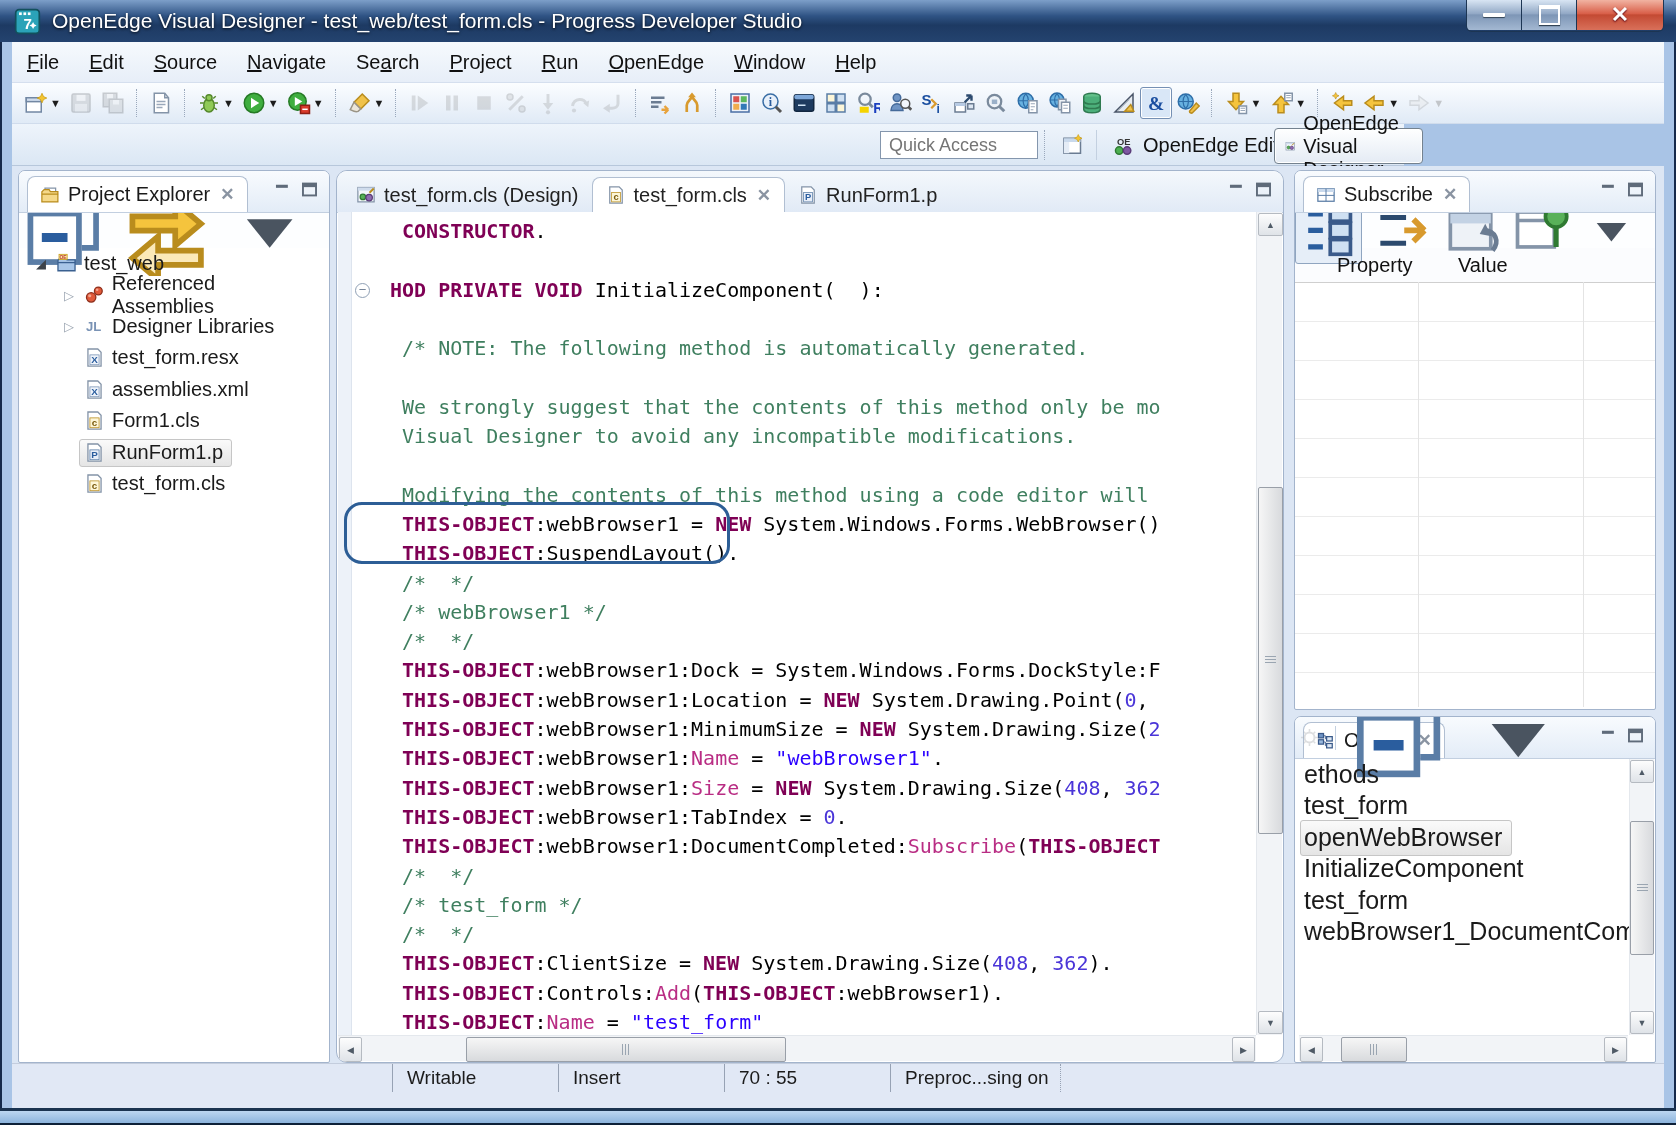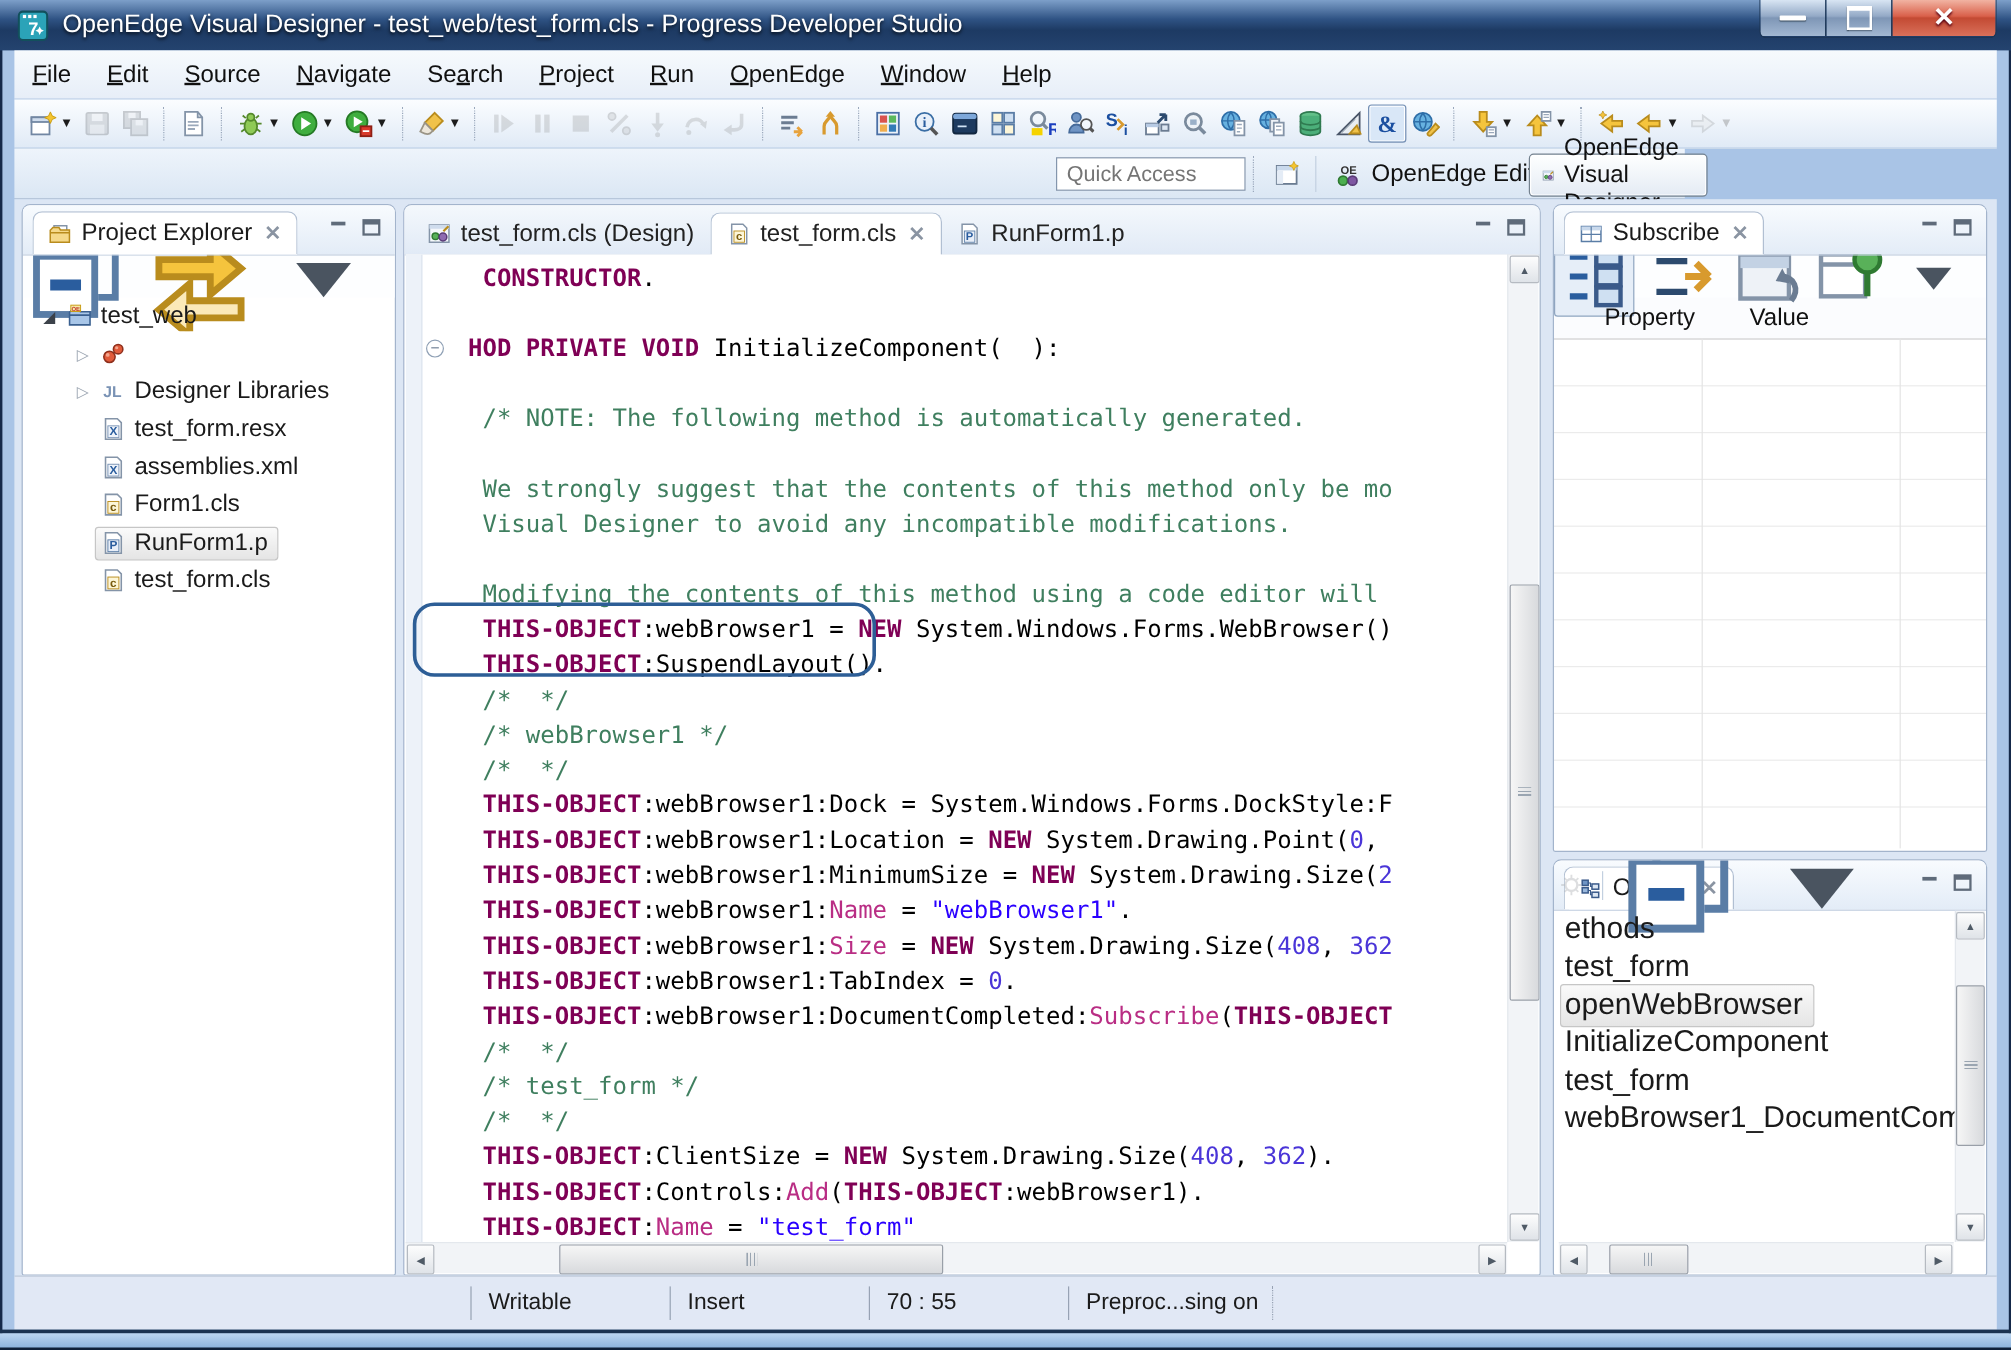--- a/index.html
+++ b/index.html
@@ -52,21 +52,21 @@
   .persp-item{position:absolute;top:4px;height:34px;display:flex;align-items:center;gap:8px;font-size:20px;color:#111;padding:0 10px;}
   .persp-item .icw{width:23px;height:23px;}
   #persp-editor{left:1090px;}
   #persp-vd{left:1262px;border:1px solid #74828f;border-radius:4px;
     background:linear-gradient(#feffff,#e4ebf4);box-shadow:inset 0 0 0 1px #fff;}
 
   
   .client{position:absolute;left:12px;top:166px;width:1652px;height:897px;background:#dce6f4;}
   .panel{position:absolute;background:#fff;border:1px solid #a3b4cc;border-radius:7px 7px 2px 2px;overflow:hidden;box-sizing:border-box;}
   #pe{left:6px;top:4px;width:312px;height:893px;}
-  #ed{left:324px;top:4px;width:948px;height:893px;}
+  #ed{left:324px;top:4px;width:948px;height:893px;border-radius:11px;}
   #props{left:1282px;top:4px;width:362px;height:540px;}
   #outline{left:1282px;top:550px;width:362px;height:347px;}
 
   .phead{height:41px;background:linear-gradient(#f8fbfe,#e3ecf7);border-bottom:1px solid #c2cfe0;
     position:relative;display:flex;align-items:flex-end;}
   .ptab{display:flex;align-items:center;gap:8px;background:#fff;border:1px solid #b1bfd2;border-bottom:none;
     border-radius:8px 8px 0 0;height:35px;padding:0 12px;margin-left:8px;font-size:20px;color:#1a1a1a;white-space:nowrap;}
   .ptab .icw{width:20px;height:20px;}
   .tclose{color:#8a94a2;font-size:17px;font-weight:bold;margin-left:2px;}
   .minmax{position:absolute;right:10px;top:9px;display:flex;gap:8px;}
@@ -127,21 +127,21 @@
   .vline{position:absolute;width:1px;background:#e4e4e4;top:111px;bottom:2px;}
 
   
   .olist{position:absolute;left:0;top:42px;right:26px;bottom:27px;overflow:hidden;font-size:25px;color:#1a1a1a;padding-left:5px;}
   .orow{height:31.5px;display:flex;align-items:center;}
   .obox{padding:2px 9px 3px 3px;border:1px solid transparent;border-radius:3px;}
   .obox.sel{border-color:#c6c6c6;background:linear-gradient(#fafafa,#e5e5e5);}
 
   
   .status{position:absolute;left:12px;top:1063px;width:1652px;height:45px;background:#e1e8f5;
-    border-top:1px solid #c4cddd;display:flex;align-items:center;font-size:19px;color:#1b1b1b;
+    border-top:1px solid #c4cddd;display:flex;font-size:19px;color:#1b1b1b;
     padding-left:380px;box-sizing:border-box;}
   .sseg{width:166px;height:28px;line-height:28px;border-left:1px solid #97a2b4;padding-left:14px;box-sizing:border-box;white-space:nowrap;}
   .sgrip{height:28px;border-left:1px dotted #97a2b4;margin-left:4px;width:4px;}
 
   .bottomedge{position:absolute;left:0;top:1108px;width:1676px;height:17px;
     border-top:3px solid #1b3350;background:linear-gradient(#bcd6f0,#85aed9);box-shadow:inset 0 -2px 0 #0e2038;box-sizing:border-box;}
 </style>
 </head>
 <body>
 
@@ -634,20 +634,21 @@
             <span class="texp">▷</span>
             <span class="tbox">
               <span class="icw">
                 <svg class="ic" viewBox="0 0 16 16">
                   <circle cx="5.5" cy="10.2" r="3.6" fill="#e05a3a" stroke="#8e2f1c"></circle>
                   <circle cx="4.4" cy="9" r="1.2" fill="#f4a68e"></circle>
                   <circle cx="11" cy="5.3" r="3" fill="#e05a3a" stroke="#8e2f1c"></circle>
                   <circle cx="10.1" cy="4.4" r="1" fill="#f4a68e"></circle>
                 </svg>
               </span>
+              <span>Referenced Assemblies</span>
             </span>
           </div>
           <div class="trow" style="padding-left: 40px;">
             <span class="texp">▷</span>
             <span class="tbox">
               <span class="icw">
                 <svg class="ic" viewBox="0 0 16 16">
                   <text x="1.5" y="11.5" font-size="10" font-weight="bold" fill="#7a93b5" font-family="sans-serif">JL</text>
                 </svg>
               </span>

